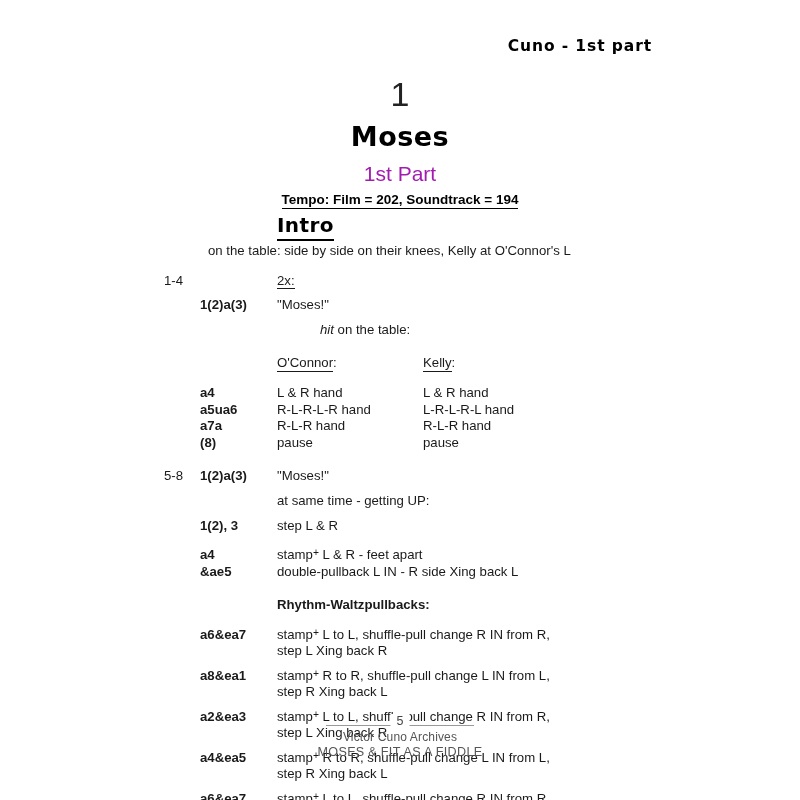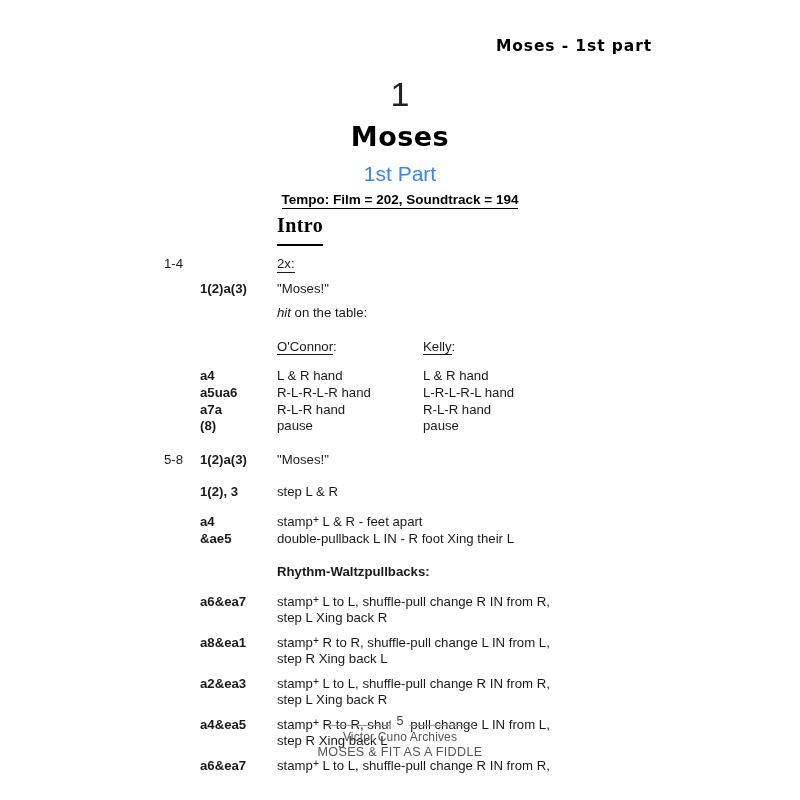--- a/index.html
+++ b/index.html
@@ -51,21 +51,21 @@
     line-height: 42px;
     letter-spacing: 0.5px;
     color: #000;
     margin-top: 2px;
   }
   .part-subtitle {
     font-family: "Liberation Sans", sans-serif;
     font-weight: 400;
     font-size: 21px;
     line-height: 26px;
-    color: #3b82f6;
+    color: #a21caf;
     margin-top: 3px;
   }
   .tempo-line {
     font-family: "Liberation Sans", sans-serif;
     font-weight: bold;
     font-size: 13.5px;
     line-height: 18px;
     color: #000;
     margin-top: 4px;
   }
@@ -80,22 +80,21 @@
     left: 277px;
     top: 213px;
     font-family: "DejaVu Sans", sans-serif;
     font-weight: bold;
     font-size: 20px;
     color: #000;
     letter-spacing: 0.4px;
   }
   .section-heading span {
     border-bottom: 2.2px solid #000;
-    padding-bottom: 8px;
-    font-family: Liberation Serif, serif;
+    padding-bottom: 2px;
   }
 
   
   .score {
     position: absolute;
     left: 0;
     top: 243px;
     width: 800px;
     font-size: 13.2px;
     line-height: 16.6px;
@@ -131,21 +130,21 @@
   .full-line {
     position: absolute;
     left: 208px;
     white-space: nowrap;
   }
   .spacer-sm { height: 8px; }
   .spacer-md { height: 13px; }
   .spacer-lg { height: 17px; }
 
   .u { border-bottom: 1.1px solid #1a1a1a; padding-bottom: 0.5px; }
-  .ital { font-style: italic; }
+  .ital { font-style: italic; margin-left: 43px; }
   .bold { font-weight: bold; }
   .wrap { white-space: normal; line-height: 16.4px; }
   sup.plus {
     font-size: 0.78em;
     vertical-align: 0.33em;
     line-height: 0;
   }
 
   
   .footer {
@@ -186,33 +185,36 @@
     letter-spacing: 0.15px;
   }
   .footer-line.second {
     font-size: 12.6px;
     letter-spacing: 0.3px;
   }
 </style>
 </head>
 <body>
 
-<div class="running-head">Moses - 1st part</div>
+<div class="running-head">Cuno - 1st part</div>
 
 <div class="title-block">
   <div class="chapter-number">1</div>
   <div class="song-title">Moses</div>
   <div class="part-subtitle">1st Part</div>
   <div class="tempo-line"><span>Tempo: Film = 202, Soundtrack = 194</span></div>
 </div>
 
 <div class="section-heading"><span>Intro</span></div>
 
 <div class="score">
 
+  <div class="row">
+    <div class="full-line">on the table: side by side on their knees, Kelly at O'Connor's L</div>
+  </div>
   <div class="spacer-md"></div>
 
   <div class="row">
     <div class="col-measure">1-4</div>
     <div class="col-main"><span class="u">2x:</span></div>
   </div>
   <div class="spacer-sm"></div>
 
   <div class="row">
     <div class="col-count">1(2)a(3)</div>
@@ -254,35 +256,38 @@
 
   <div class="spacer-lg"></div>
 
   <div class="row">
     <div class="col-measure">5-8</div>
     <div class="col-count">1(2)a(3)</div>
     <div class="col-main">"Moses!"</div>
   </div>
   <div class="spacer-sm"></div>
 
+  <div class="row">
+    <div class="col-main">at same time - getting UP:</div>
+  </div>
   <div class="spacer-sm"></div>
 
   <div class="row">
     <div class="col-count">1(2), 3</div>
     <div class="col-main">step L &amp; R</div>
   </div>
   <div class="spacer-md"></div>
 
   <div class="row">
     <div class="col-count">a4</div>
     <div class="col-main"><span>stamp</span><sup class="plus">+</sup><span> L &amp; R - feet apart</span></div>
   </div>
   <div class="row">
     <div class="col-count">&amp;ae5</div>
-    <div class="col-main">double-pullback L IN - R foot Xing their L</div>
+    <div class="col-main">double-pullback L IN - R side Xing back L</div>
   </div>
 
   <div class="spacer-lg"></div>
 
   <div class="row">
     <div class="col-main bold">Rhythm-Waltzpullbacks:</div>
   </div>
   <div class="spacer-md"></div>
 
   <div class="row" style="min-height:33px">

